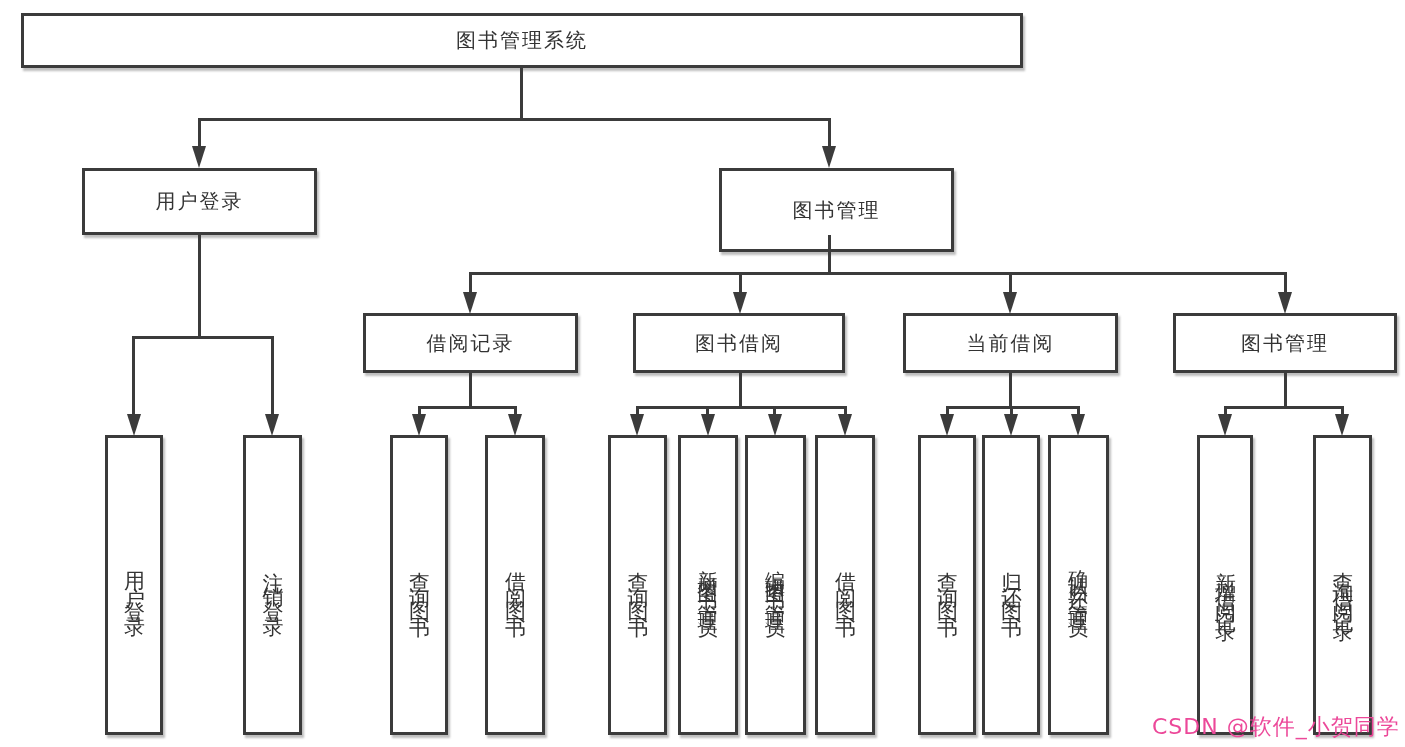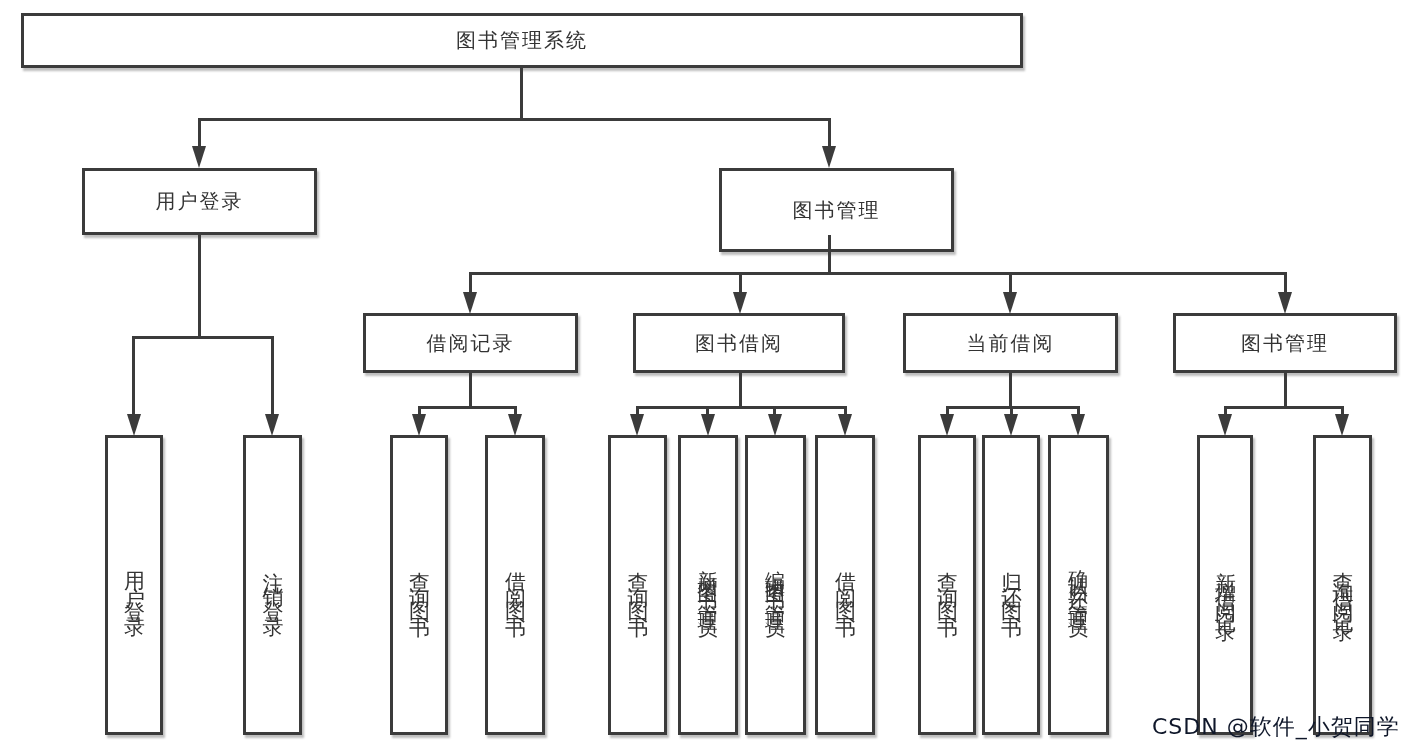--- a/index.html
+++ b/index.html
@@ -38,21 +38,21 @@
   .arrow{
     position:absolute;width:0;height:0;
     border-left:7px solid transparent;
     border-right:7px solid transparent;
     border-top:22px solid var(--line);
   }
   .watermark{
     position:absolute;
     left:1152px;top:712px;
     font-size:22px;
-    color:#0f172a;
+    color:#ec4899;
     z-index:5;
     white-space:nowrap;
     letter-spacing:1px;
   }
 </style>
 </head>
 <body>
 
 <div class="stage">
 

